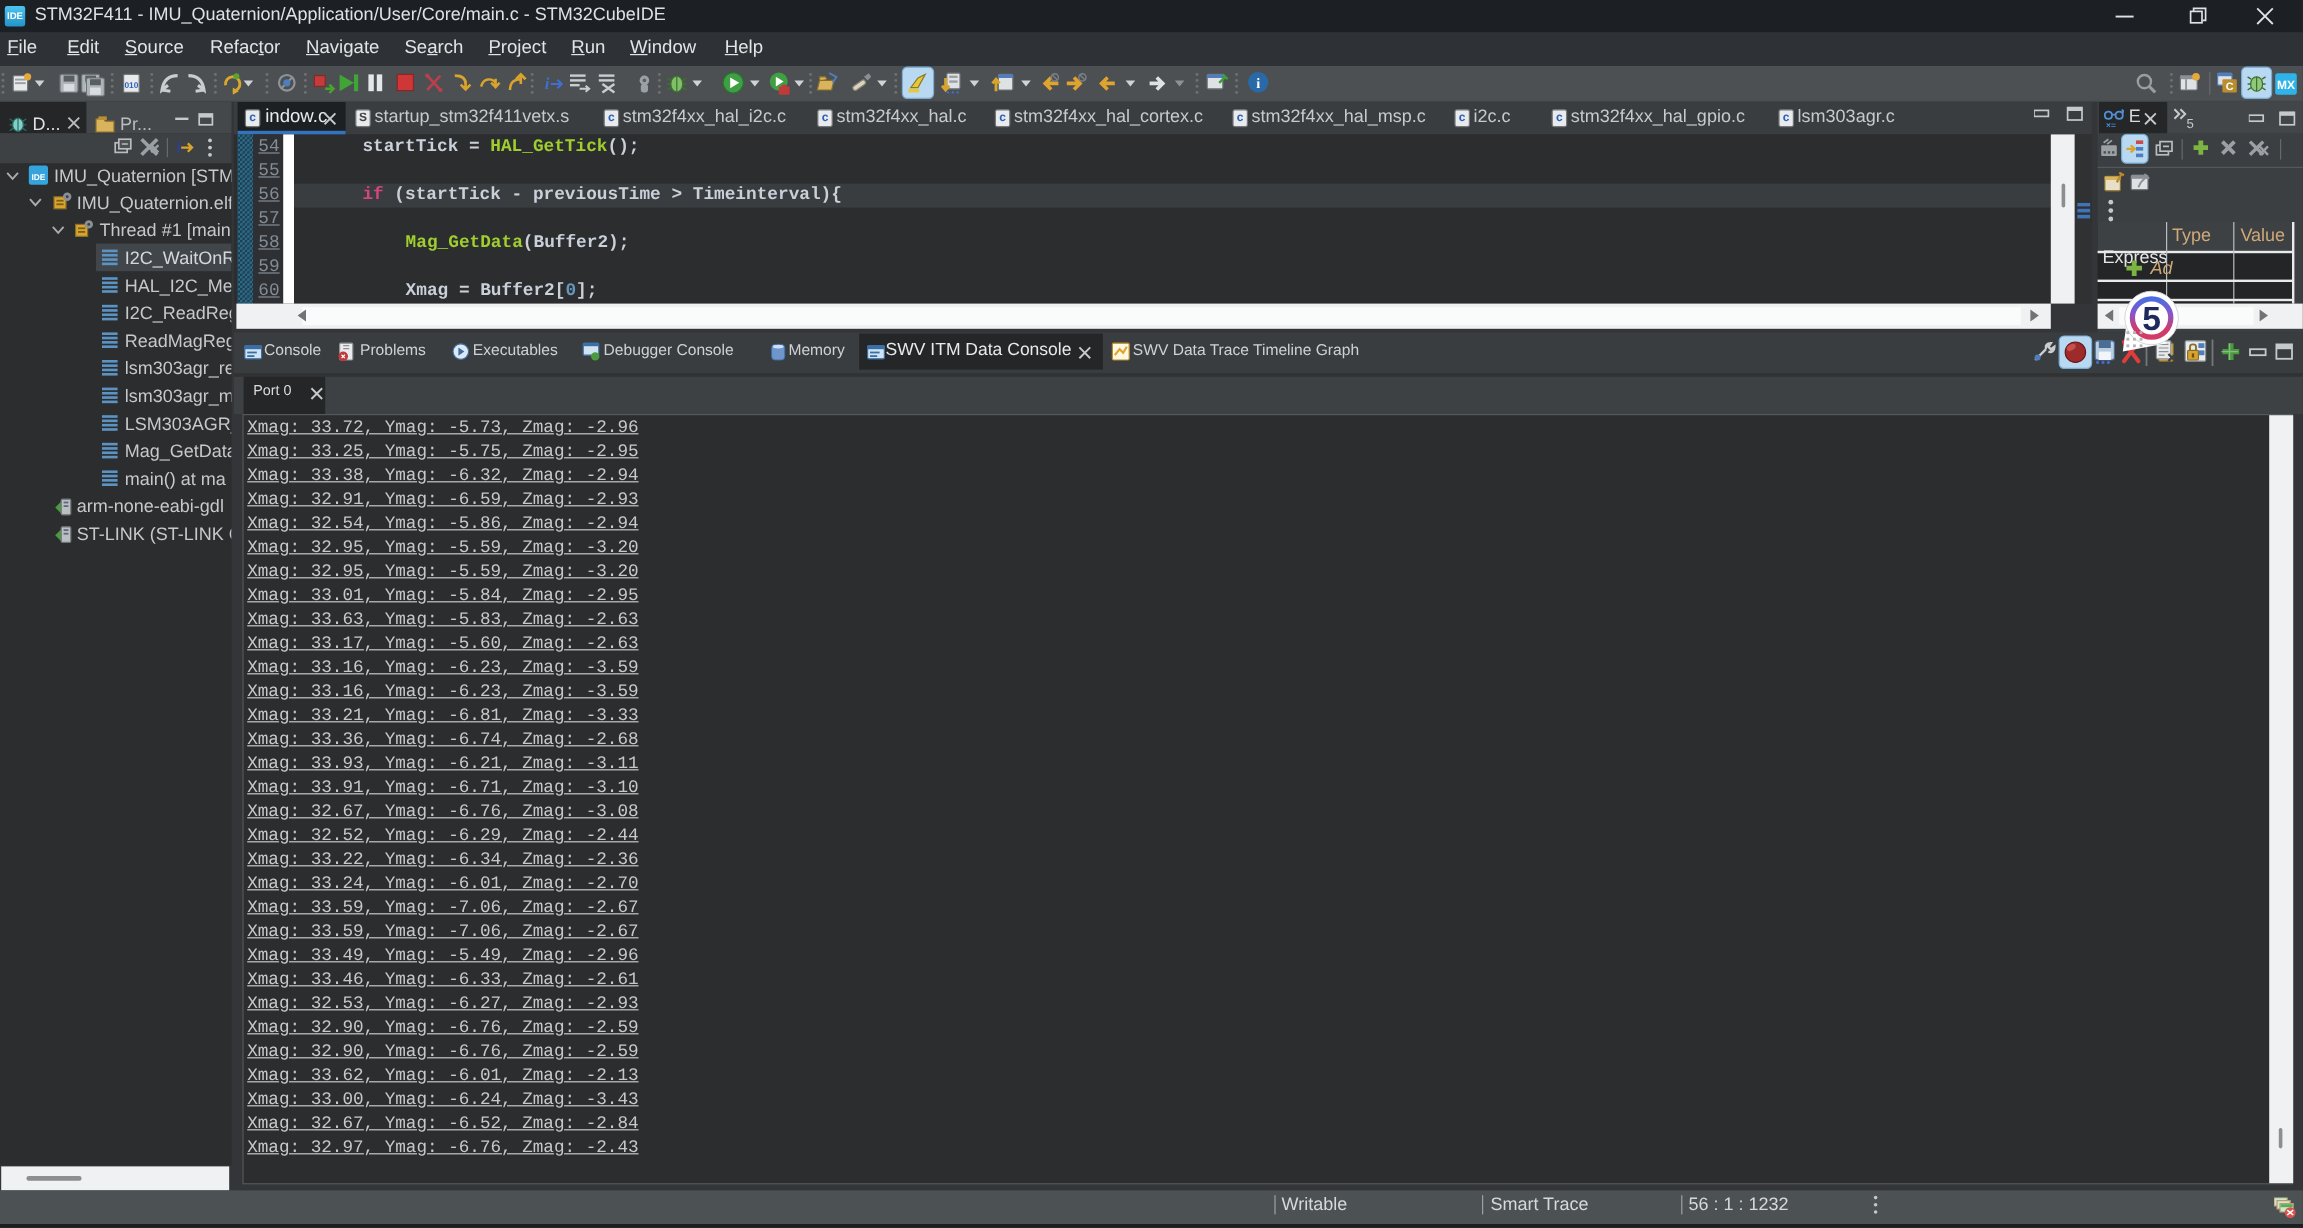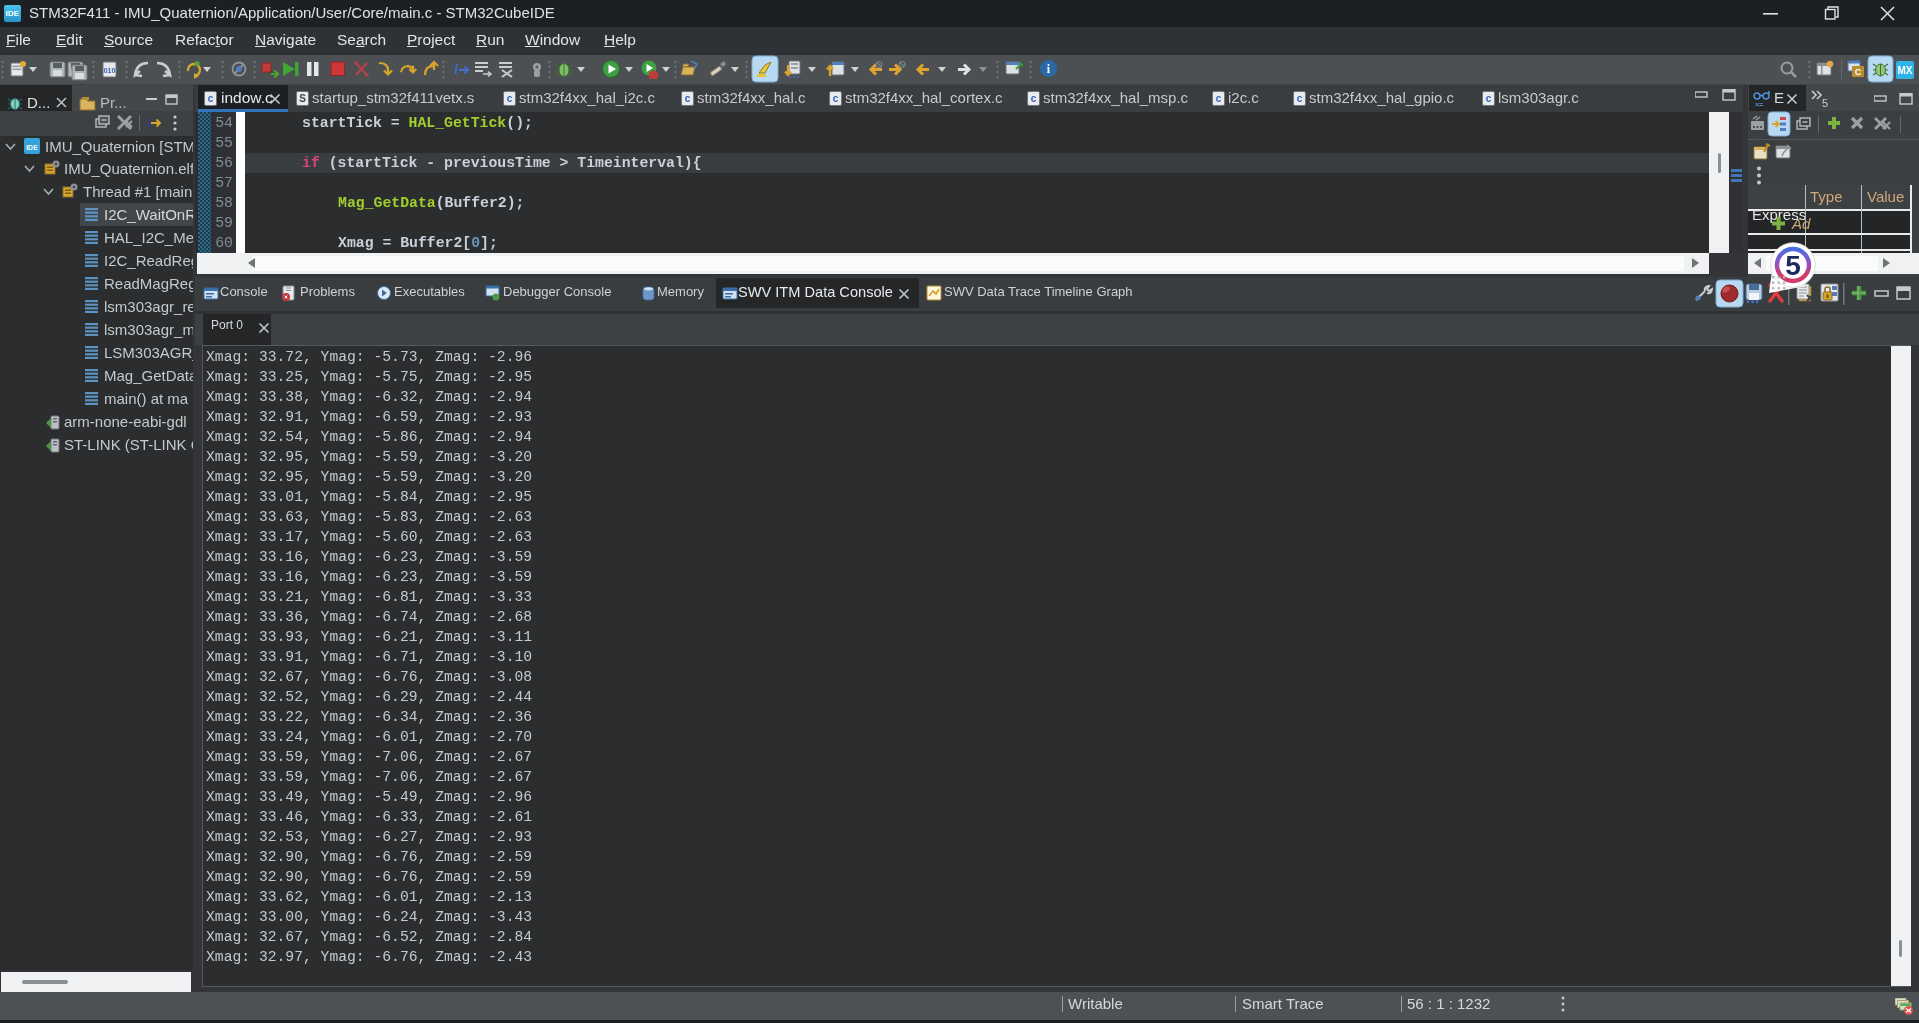--- a/index.html
+++ b/index.html
@@ -1,20 +1,20 @@
 <!DOCTYPE html>
 <html><head>
 <meta charset="utf-8">
 <style>
   * { margin:0; padding:0; box-sizing:border-box; }
   html,body { width:1919px; height:1023px; overflow:hidden; background:#333538; }
   #root { position:absolute; top:0; left:0; width:1919px; height:851px;
           font-family:"Liberation Sans", sans-serif; }
   .abs { position:absolute; }
-  .mono { font-family:"Liberation Mono", monospace; }
+  .mono { font-family:"Liberation Mono", monospace;text-decoration:underline; }
 
   
   #titlebar { top:0; left:0; width:1919px; height:27px; background:#1c1f24; }
   #ideicon { left:4px; top:5px; width:17px; height:17px; border-radius:2px;
              background:linear-gradient(180deg,#4cc3ef 0%,#2394c8 100%);
              color:#fff; font-size:8px; font-weight:bold; text-align:center; line-height:17px; }
   #title { left:29px; top:4px; font-size:15px; color:#dfe2e5; }
 
   
   #menubar { top:27px; left:0; width:1919px; height:28px; background:#2e3135; }

